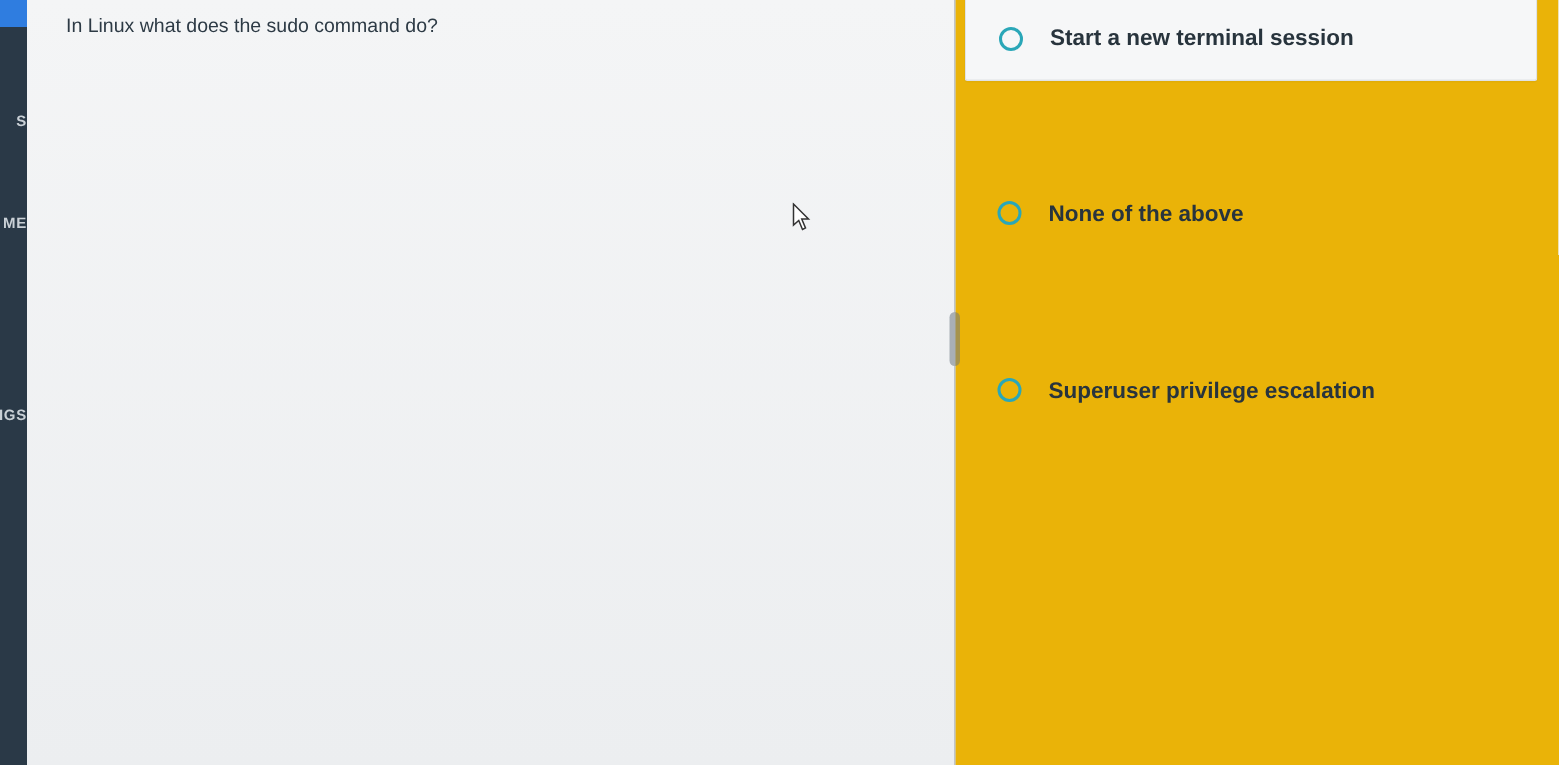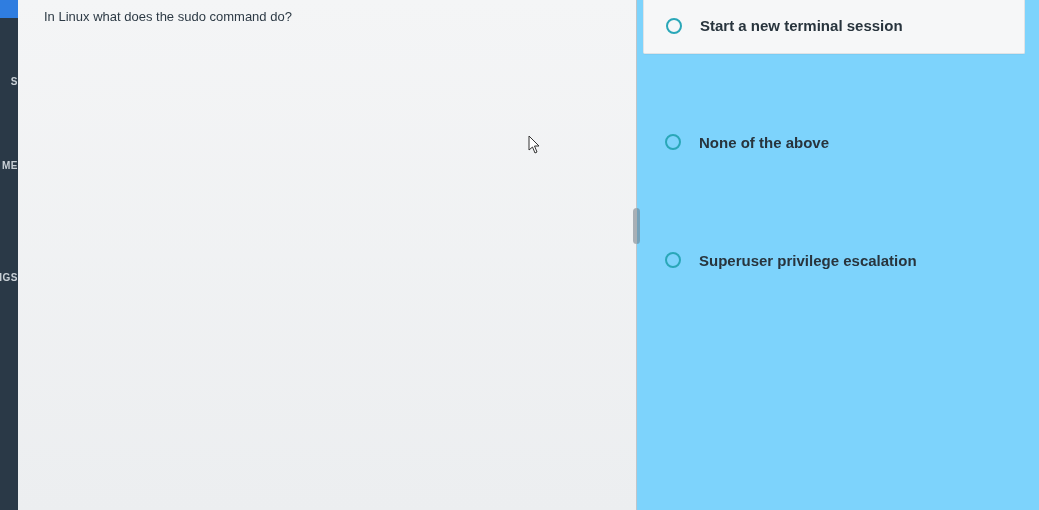--- a/index.html
+++ b/index.html
@@ -31,21 +31,21 @@
     .sidebar .nav-label {
       position: absolute;
       left: 0;
       width: 18px;
       text-align: right;
       white-space: nowrap;
       direction: rtl;
       overflow: hidden;
     }
     .nav-s   { top: 76px; }
-    .nav-me  { top: 160px; }
+    .nav-me  { top: 144px; }
     .nav-igs { top: 272px; }
 
     .content {
       flex: 1;
       display: flex;
       position: relative;
       background: #eef0f2;
     }
     .question-pane {
       flex: 1;
@@ -70,21 +70,21 @@
       top: 208px;
       width: 7px;
       height: 36px;
       background: #6f7a83;
       border-radius: 4px;
     }
     .answers-pane {
       width: 402px;
       flex: 0 0 402px;
       padding: 0 24px 20px 28px;
-      background: #7dd3fc;
+      background: #eab308;
     }
     .answer-option {
       display: flex;
       align-items: center;
       gap: 18px;
       height: 60px;
       margin-bottom: 58px;
       cursor: pointer;
     }
     .answer-option.first {

